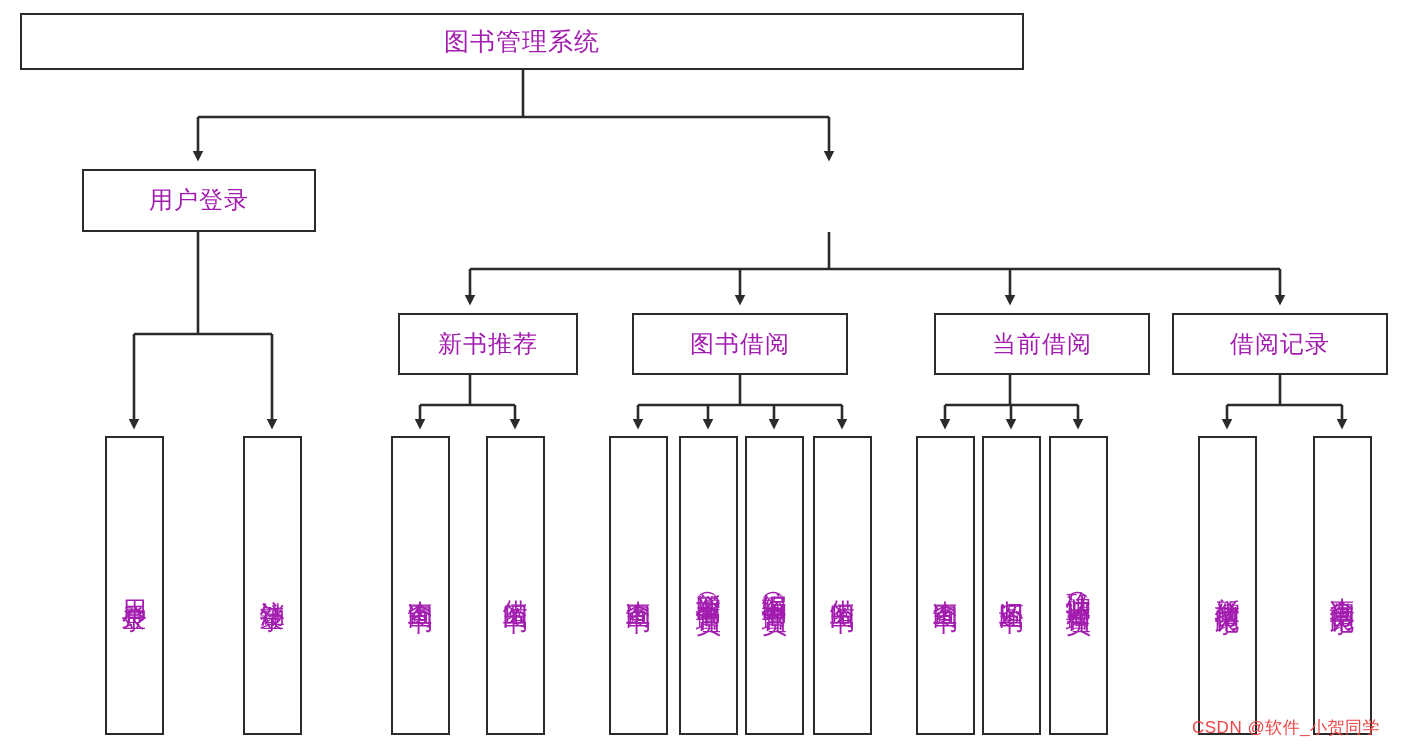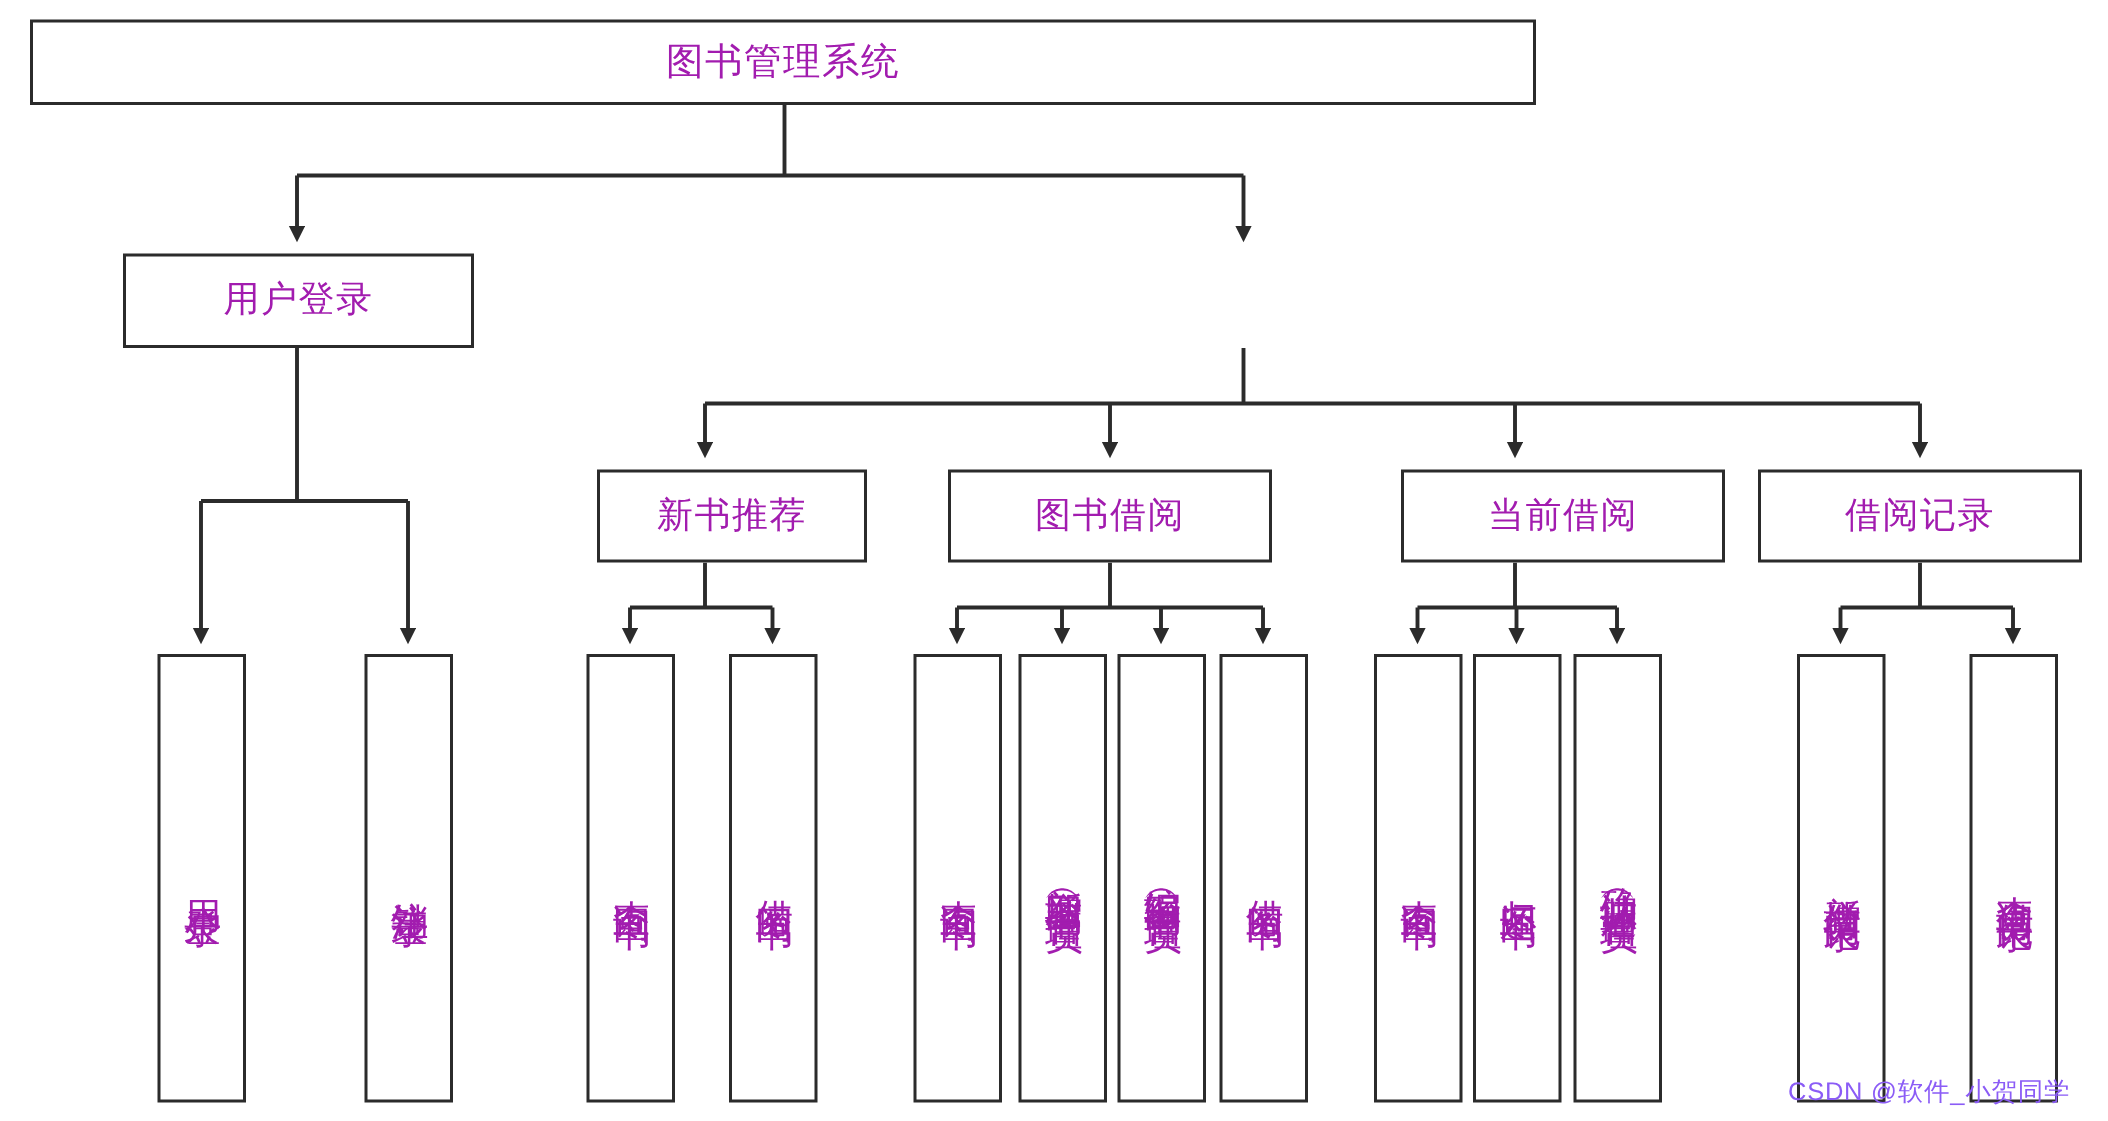--- a/index.html
+++ b/index.html
@@ -52,21 +52,21 @@
     writing-mode:vertical-rl;
     text-orientation:upright;
     font-size:25px;
     line-height:1.05;
     letter-spacing:3px;
     height:auto;
   }
   .watermark{
     position:absolute;
     font-size:17px;
-    color:#8b5cf6;
+    color:#ef4444;
     white-space:nowrap;
     letter-spacing:0.5px;
   }
 </style>
 </head>
 <body>
 
 <div id="canvas">
 
   <svg id="wires" viewBox="0 0 1405 747" xmlns="http://www.w3.org/2000/svg">

